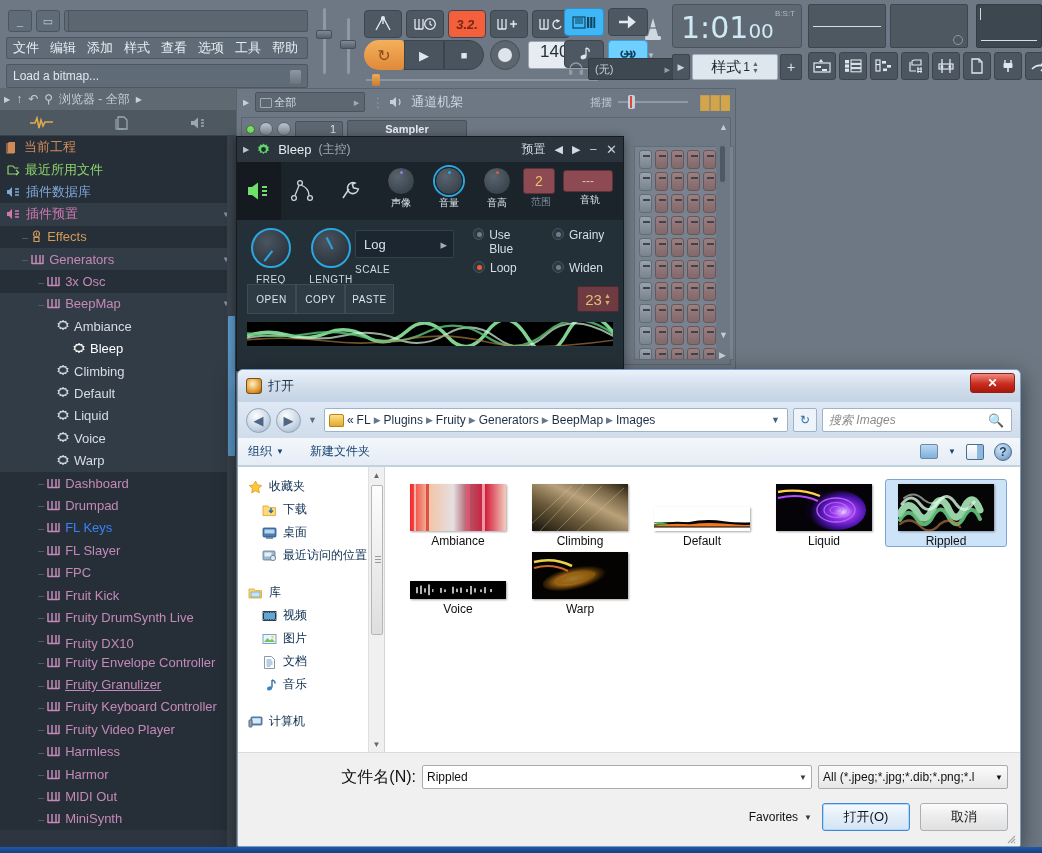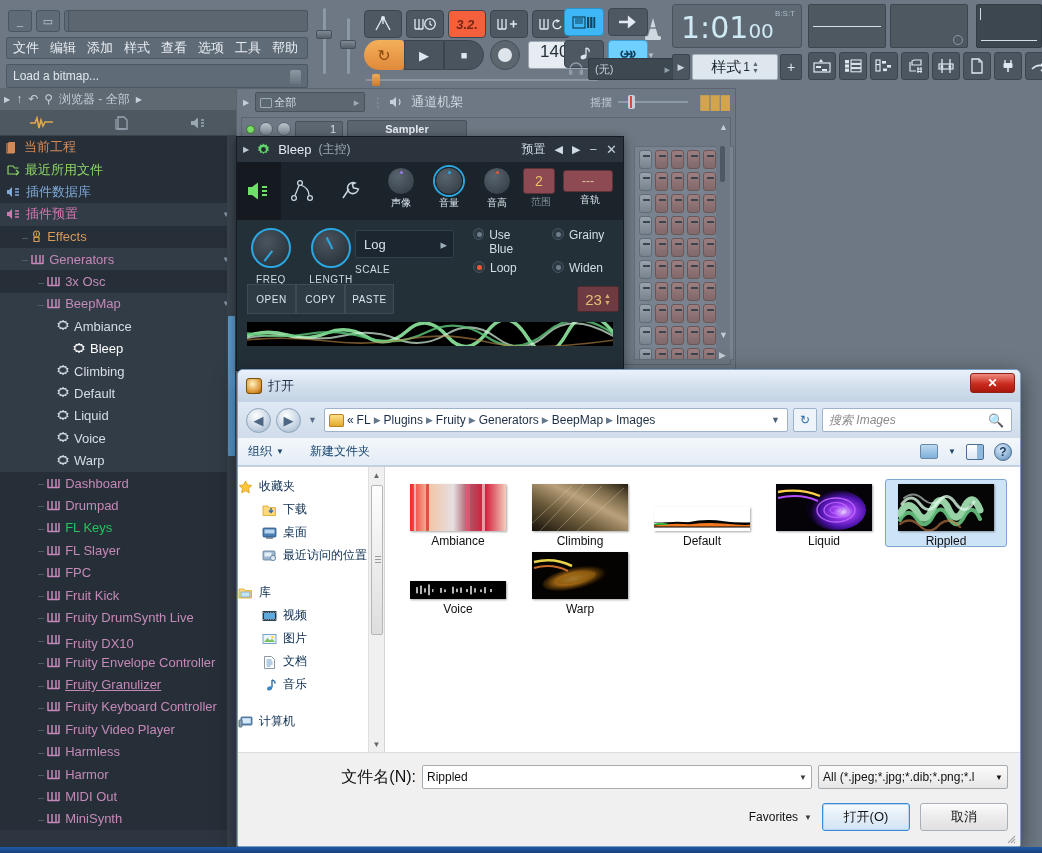--- a/index.html
+++ b/index.html
@@ -333,21 +333,21 @@
     background:linear-gradient(#fff,#dbe8f4);position:relative;}
   .paneicn::after{content:"";position:absolute;right:0;top:0;bottom:0;width:6px;background:#8fb8de;}
   .helpicn{width:18px;height:18px;border-radius:50%;
     background:radial-gradient(circle at 38% 30%,#d8e8f7,#8fb4d6 60%,#5781aa);
     border:1px solid #4a6d92;color:#1b3d5e;font-size:12px;font-weight:bold;
     display:flex;align-items:center;justify-content:center;}
 
   .dlg-body{position:absolute;left:0;right:0;top:96px;bottom:94px;display:flex;
     background:#fff;border-top:1px solid #c3d0de;}
   .nav-pane{width:146px;background:#fff;position:relative;padding-top:8px;}
-  .nav-item{height:23px;display:flex;align-items:center;gap:6px;
+  .nav-item{height:23px;display:flex;align-items:center;gap:6px;padding-left:10px;
     font-size:12px;color:#0a2b4e;}
   .nav-item.ind{padding-left:24px;}
   .nav-gap{height:14px;}
   .ni-icn{width:15px;height:14px;flex:0 0 auto;}
   .nav-sb{position:absolute;right:0;top:0;bottom:0;width:16px;background:#f0f0f0;
     border-left:1px solid #dfdfdf;}
   .nav-sb .ar{height:16px;display:flex;align-items:center;justify-content:center;
     color:#63686c;font-size:8px;background:#f0f0f0;}
   .nav-sb .thm{position:absolute;left:2px;top:18px;width:12px;height:150px;
     background:linear-gradient(#fdfdfd,#dedede);border:1px solid #b6b6b6;border-radius:2px;}
@@ -817,21 +817,21 @@
         <span style="color: rgb(196, 137, 184);">Drumpad</span>
       </div>
       <div class="br-item dark" style="padding-left: 38px;">
         <span style="color: rgb(90, 101, 112); font-size: 11px; margin-right: -2px;">–</span>
         <span style="display: flex; align-items: center;">
           <svg width="13" height="11" viewBox="0 0 13 11">
             <path d="M1 1 v9 M5 1 v9 M9 1 v9 M12 1 v9" stroke="#c489b8" stroke-width="1.5"></path>
             <path d="M1 9.5 h11" stroke="#c489b8" stroke-width="1.5"></path>
           </svg>
         </span>
-        <span style="color: #22c55e;">FL Keys</span>
+        <span style="color: #3b82f6;">FL Keys</span>
       </div>
       <div class="br-item dark" style="padding-left: 38px;">
         <span style="color: rgb(90, 101, 112); font-size: 11px; margin-right: -2px;">–</span>
         <span style="display: flex; align-items: center;">
           <svg width="13" height="11" viewBox="0 0 13 11">
             <path d="M1 1 v9 M5 1 v9 M9 1 v9 M12 1 v9" stroke="#c489b8" stroke-width="1.5"></path>
             <path d="M1 9.5 h11" stroke="#c489b8" stroke-width="1.5"></path>
           </svg>
         </span>
         <span style="color: rgb(196, 137, 184);">FL Slayer</span>

